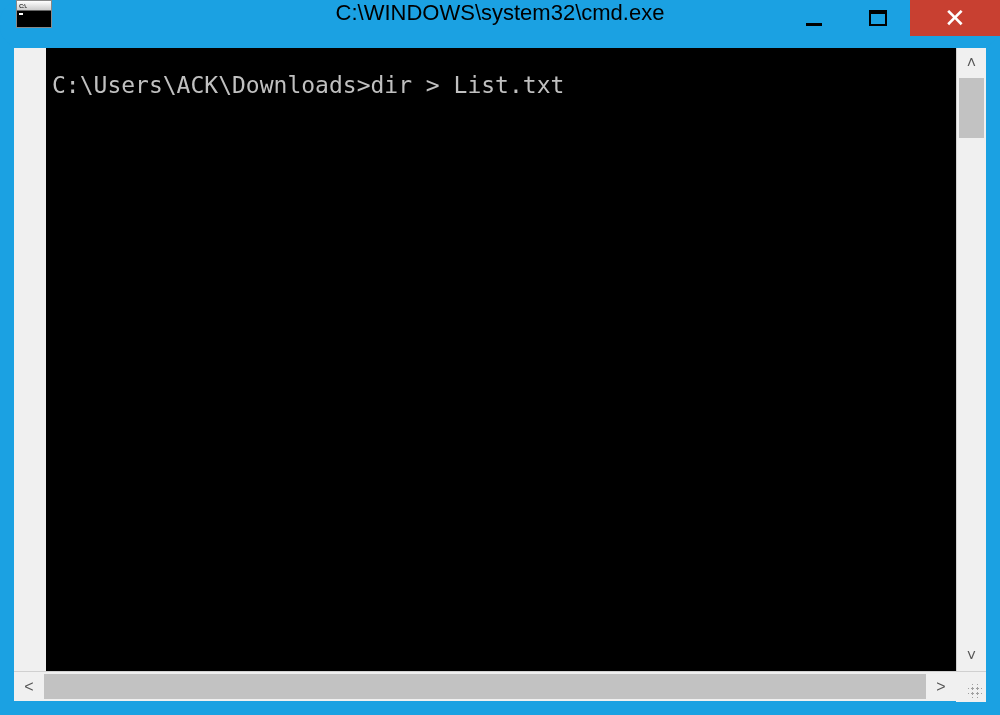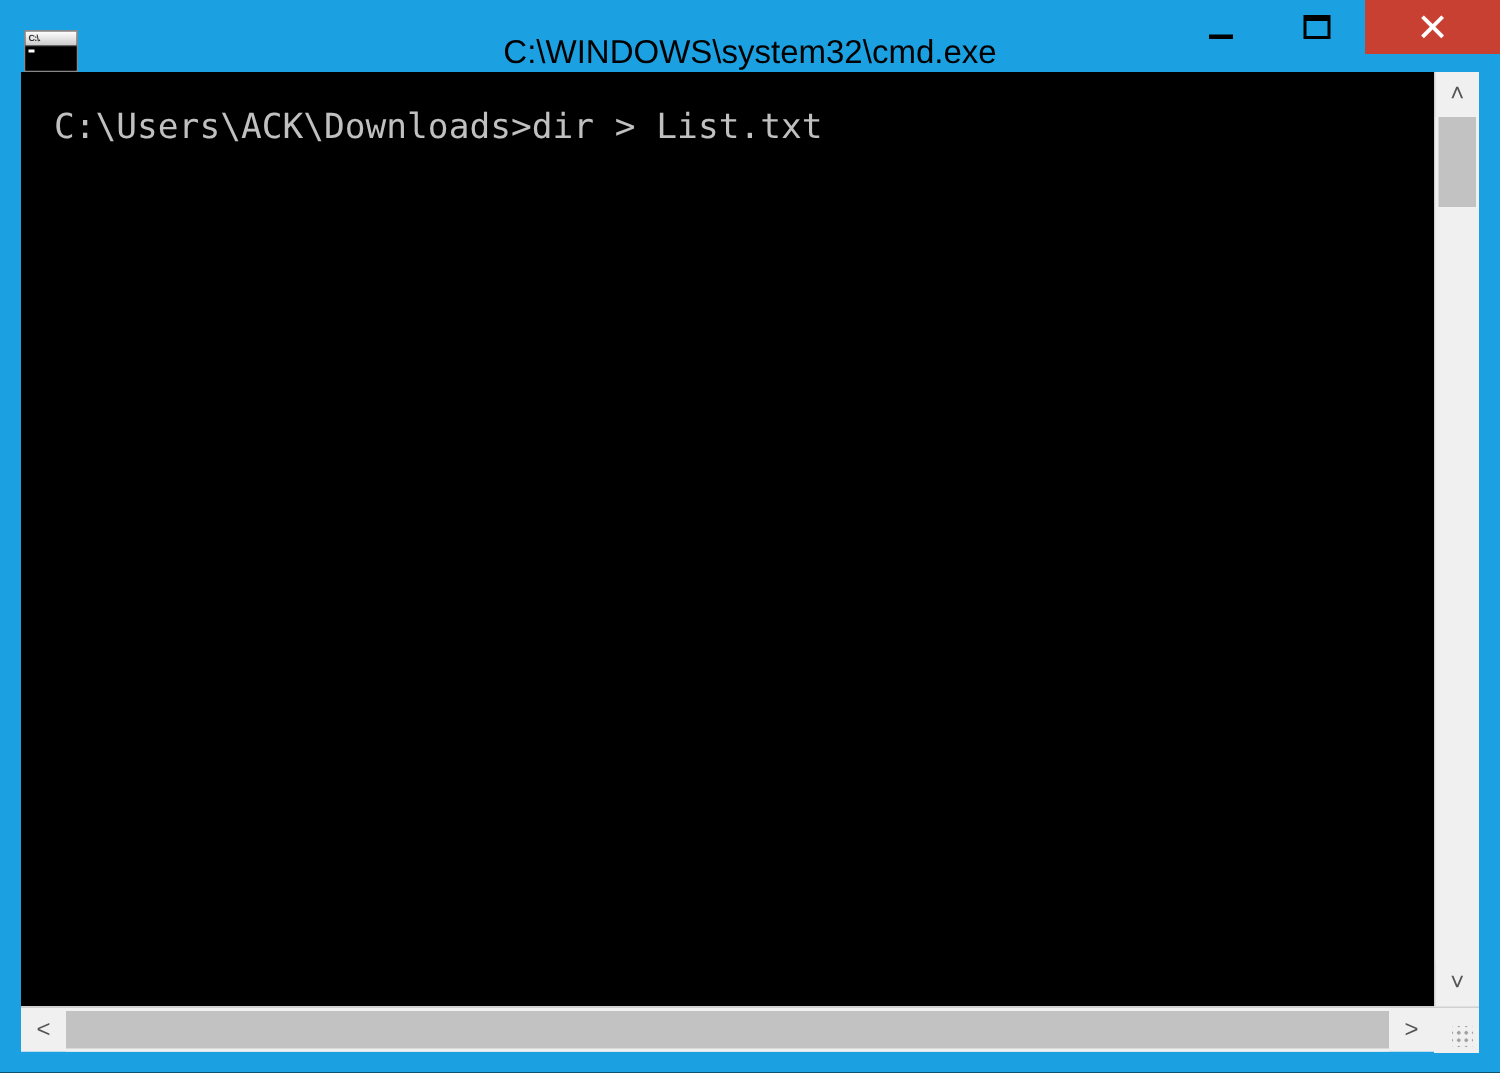--- a/index.html
+++ b/index.html
@@ -19,21 +19,21 @@
     .window {
       width: 100%;
       height: 100%;
       display: flex;
       flex-direction: column;
     }
     
     .titlebar {
       height: 48px;
       display: flex;
-      align-items: flex-end;
+      align-items: flex-start;
       background: #1ba1e2;
       position: relative;
       border-radius: 22px;
     }
     
     .app-icon {
       width: 36px;
       height: 28px;
       margin-left: 16px;
       background: #000;
@@ -143,24 +143,25 @@
       display: flex;
       overflow: hidden;
     }
     
     .terminal {
       flex: 1;
       background: #000;
       color: #c0c0c0;
       font-family: "Consolas", "Lucida Console", monospace;
       font-size: 23px;
-      padding: 20px 6px 6px 22px;
+      padding: 20px 6px 6px 6px;
       white-space: pre;
       overflow: hidden;
       line-height: 1.5;
+      margin-left: 32px;
     }
     
     .terminal-line {
       display: block;
       margin-bottom: 12px;
     }
     
     .vscrollbar {
       width: 30px;
       background: #f0f0f0;

